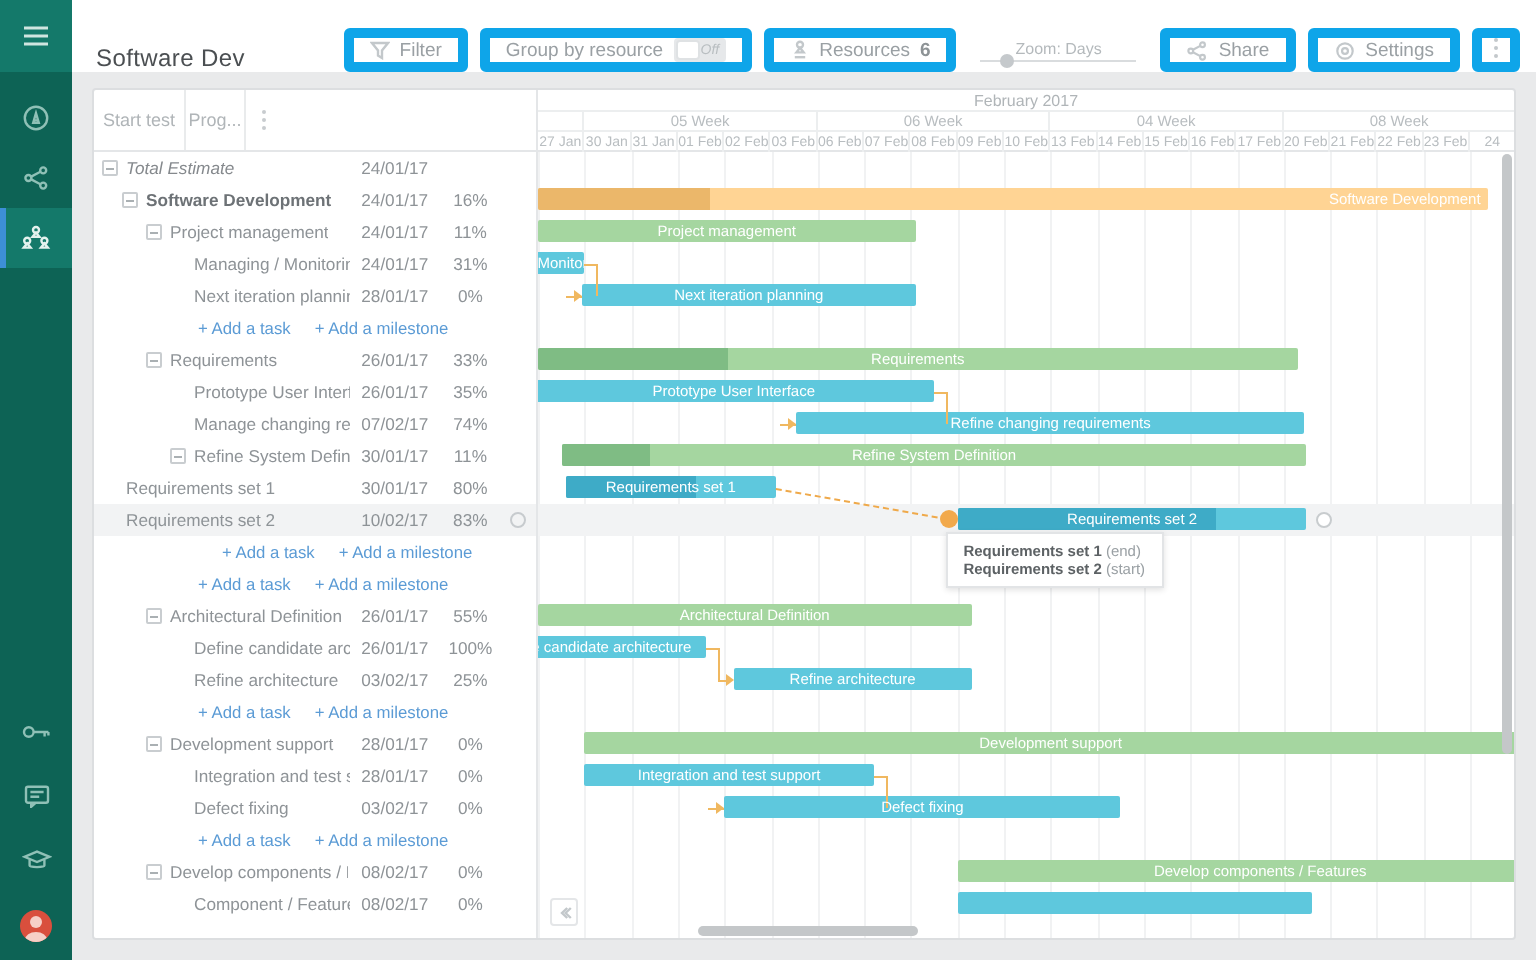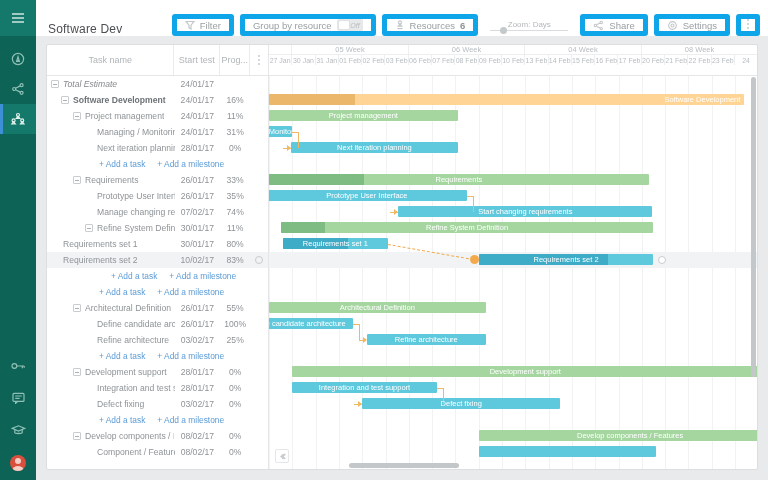--- a/index.html
+++ b/index.html
@@ -374,21 +374,20 @@
         <i></i>
       </div>
     </div>
   </div>
 
   <div class="workspace">
     <div class="panel">
 
       <div class="grid">
         <div class="grid-head">
-          <div class="gh gh-name">Task name</div>
           <div class="gh gh-date">Start test</div>
           <div class="gh gh-prog">Prog...</div>
           <div class="gh-menu">
             <i></i>
             <i></i>
             <i></i>
           </div>
         </div>
         <div class="rows" id="grid-rows">
             <div class="row lvl0 total">
@@ -582,20 +581,21 @@
               </div>
               <div class="c-date">08/02/17</div>
               <div class="c-prog">0%</div>
               <div class="c-gear"></div>
             </div>
           </div>
       </div>
 
       <div class="tl">
         <div class="tl-head">
+          <div class="tl-month">February 2017</div>
           <div class="tl-weeks" id="tl-weeks">
               <div class="tl-week" style="width: 23.3px; flex: 0 0 auto;"></div>
               <div class="tl-week" style="width: 116.5px; flex: 0 0 auto;">05 Week</div>
               <div class="tl-week" style="width: 116.5px; flex: 0 0 auto;">06 Week</div>
               <div class="tl-week" style="width: 116.5px; flex: 0 0 auto;">04 Week</div>
               <div class="tl-week" style="width: 116.5px; flex: 0 0 auto;">08 Week</div>
             </div>
           <div class="tl-days" id="tl-days">
               <div class="tl-day" style="width: 23.3px;">27 Jan</div>
               <div class="tl-day" style="width: 23.3px;">30 Jan</div>
@@ -659,21 +659,21 @@
               <span class="txt">Next iteration planning</span>
             </div>
             <div class="bar group" style="left: 0px; width: 379.79px; top: 98px;">
               <div class="fill" style="width: 25%;"></div>
               <span class="txt">Requirements</span>
             </div>
             <div class="bar task" style="left: -2.33px; width: 200.38px; top: 114px;">
               <span class="txt">Prototype User Interface</span>
             </div>
             <div class="bar task" style="left: 129.315px; width: 253.97px; top: 130px;">
-              <span class="txt">Start changing requirements</span>
+              <span class="txt">Refine changing requirements</span>
             </div>
             <div class="bar group" style="left: 11.65px; width: 372.8px; top: 146px;">
               <div class="fill" style="width: 12%;"></div>
               <span class="txt">Refine System Definition</span>
             </div>
             <div class="bar task" style="left: 13.98px; width: 104.85px; top: 162px;">
               <div class="fill" style="width: 62%;"></div>
               <span class="txt">Requirements set 1</span>
             </div>
             <div class="bar task" style="left: 209.7px; width: 174.75px; top: 178px;">
@@ -714,20 +714,24 @@
             <div class="link" style="left: 89.88px; top: 247.5px; width: 1px; height: 16px; border-width: 0px 0px 0px 1px;"></div>
             <div class="link" style="left: 89.86px; top: 263.5px; width: 3.98px; height: 1px; border-width: 1px 0px 0px;"></div>
             <div class="arrow" style="left: 93.86px; top: 260.5px;"></div>
             <div class="link" style="left: 167.76px; top: 311.5px; width: 6px; height: 1px; border-width: 1px 0px 0px;"></div>
             <div class="link" style="left: 173.76px; top: 311.5px; width: 1px; height: 16px; border-width: 0px 0px 0px 1px;"></div>
             <div class="link" style="left: 85.2px; top: 327.5px; width: 8px; height: 1px; border-width: 1px 0px 0px;"></div>
             <div class="arrow" style="left: 89.2px; top: 324.5px;"></div>
             <div class="dashline" style="left: 118.83px; top: 167.5px; width: 92.2679px; transform: rotate(9.98604deg);"></div>
             <div class="dot" style="left: 200.7px; top: 179px;"></div>
             <div class="handle" style="left: 389.45px; top: 179.5px;"></div>
+            <div class="tooltip" style="left: 203.7px; top: 189.5px;">
+              <div><span class="b">Requirements set 1 </span><span>(end)</span></div>
+              <div><span class="b">Requirements set 2 </span><span>(start)</span></div>
+            </div>
           </div>
 
         <div class="collapse-btn">
           <svg class="ico" width="9" height="9" viewBox="0 0 9 9">
             <path d="M5.6 2 3 4.5 5.6 7"></path>
               <path d="M7.4 2 4.8 4.5 7.4 7"></path>
           </svg>
         </div>
       </div>
 

